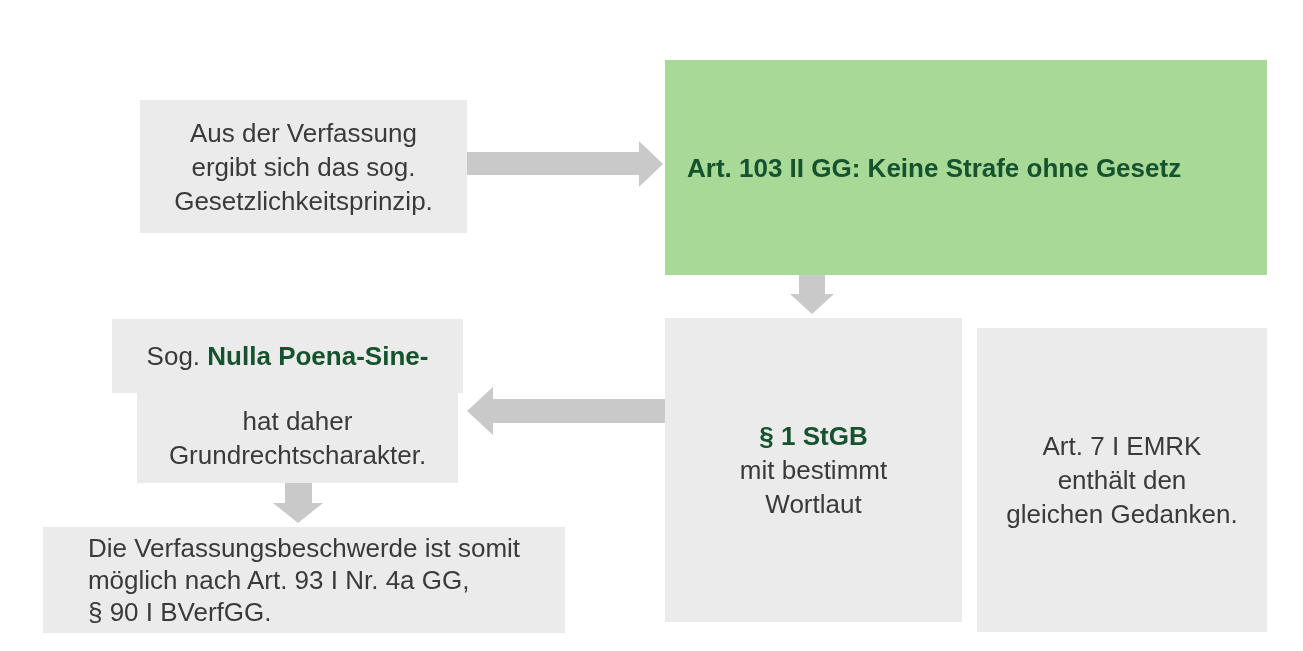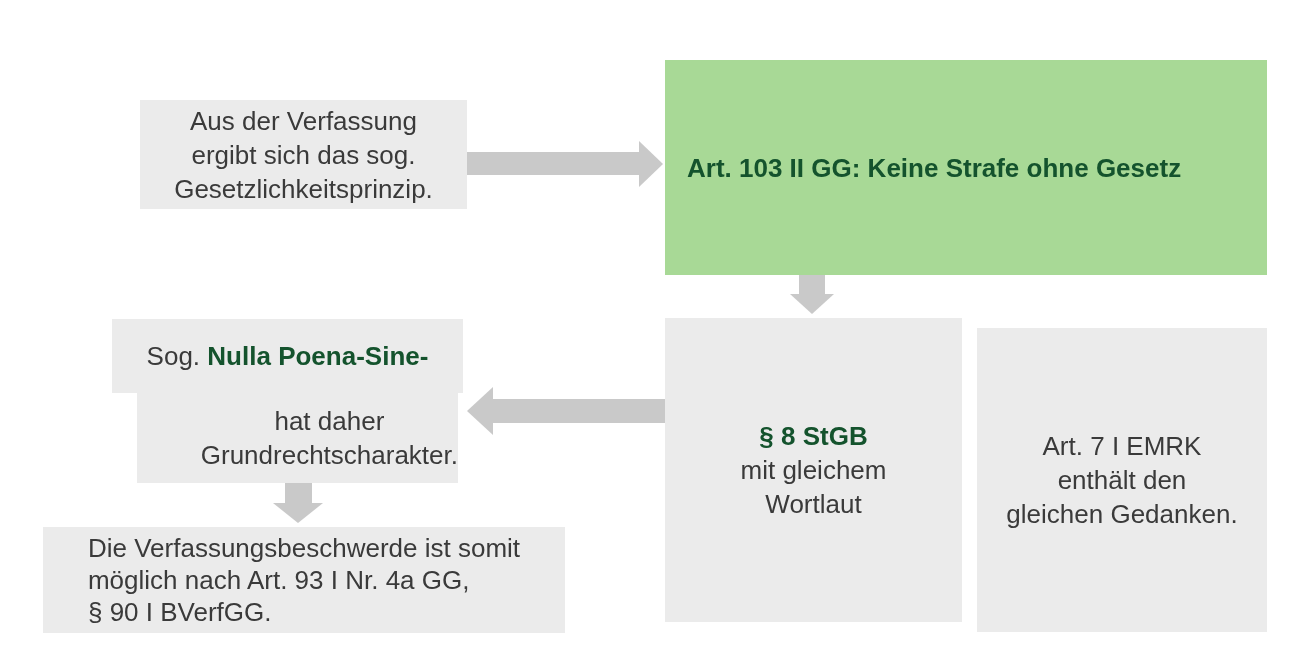--- a/index.html
+++ b/index.html
@@ -38,24 +38,24 @@
   }
   .box.left-align {
     align-items: center;
     text-align: left;
     padding: 0 19px;
   }
   .lines { white-space: pre-line; }
   b, .bold { font-weight: 700; color: #14532d; }
 
   
-  .box-verfassung        { left: 140px; top: 100px; width: 327px; height: 109px; }
+  .box-verfassung        { left: 140px; top: 100px; width: 327px; height: 133px; }
   .box-gg                { left: 665px; top:  60px; width: 602px; height: 215px; }
   .box-nulla             { left: 112px; top: 319px; width: 351px; height: 74px;  }
-  .box-grundrecht        { left: 137px; top: 393px; width: 321px; height: 90px; align-items: flex-end;  }
+  .box-grundrecht        { left: 137px; top: 393px; width: 321px; height: 90px;  }
   .box-stgb              { left: 665px; top: 318px; width: 297px; height: 304px; }
   .box-emrk              { left: 977px; top: 328px; width: 290px; height: 304px; }
   .box-beschwerde        { left:  43px; top: 527px; width: 522px; height: 106px; line-height: 32px; }
 
   
   .shaft { position: absolute; background: var(--arrow-gray, #c9c9c9); }
   .head  { position: absolute; width: 0; height: 0; }
 
   .arrow-right-shaft { left: 467px; top: 152px; width: 172px; height: 23px; }
   .arrow-right-head  { left: 639px; top: 141px;
@@ -104,22 +104,22 @@
 
   <div class="box box-grundrecht">
     <div class="lines">hat daher
 Grundrechtscharakter.</div>
   </div>
 
   <div class="shaft arrow-left-shaft"></div>
   <div class="head arrow-left-head"></div>
 
   <div class="box box-stgb">
-    <div class="bold">§ 8 StGB</div>
-    <div class="lines">mit gleichem
+    <div class="bold">§ 1 StGB</div>
+    <div class="lines">mit bestimmt
 Wortlaut</div>
   </div>
 
   <div class="box box-emrk">
     <div class="lines">Art. 7 I EMRK
 enthält den
 gleichen Gedanken.</div>
   </div>
 
   <div class="shaft arrow-down2-shaft"></div>

